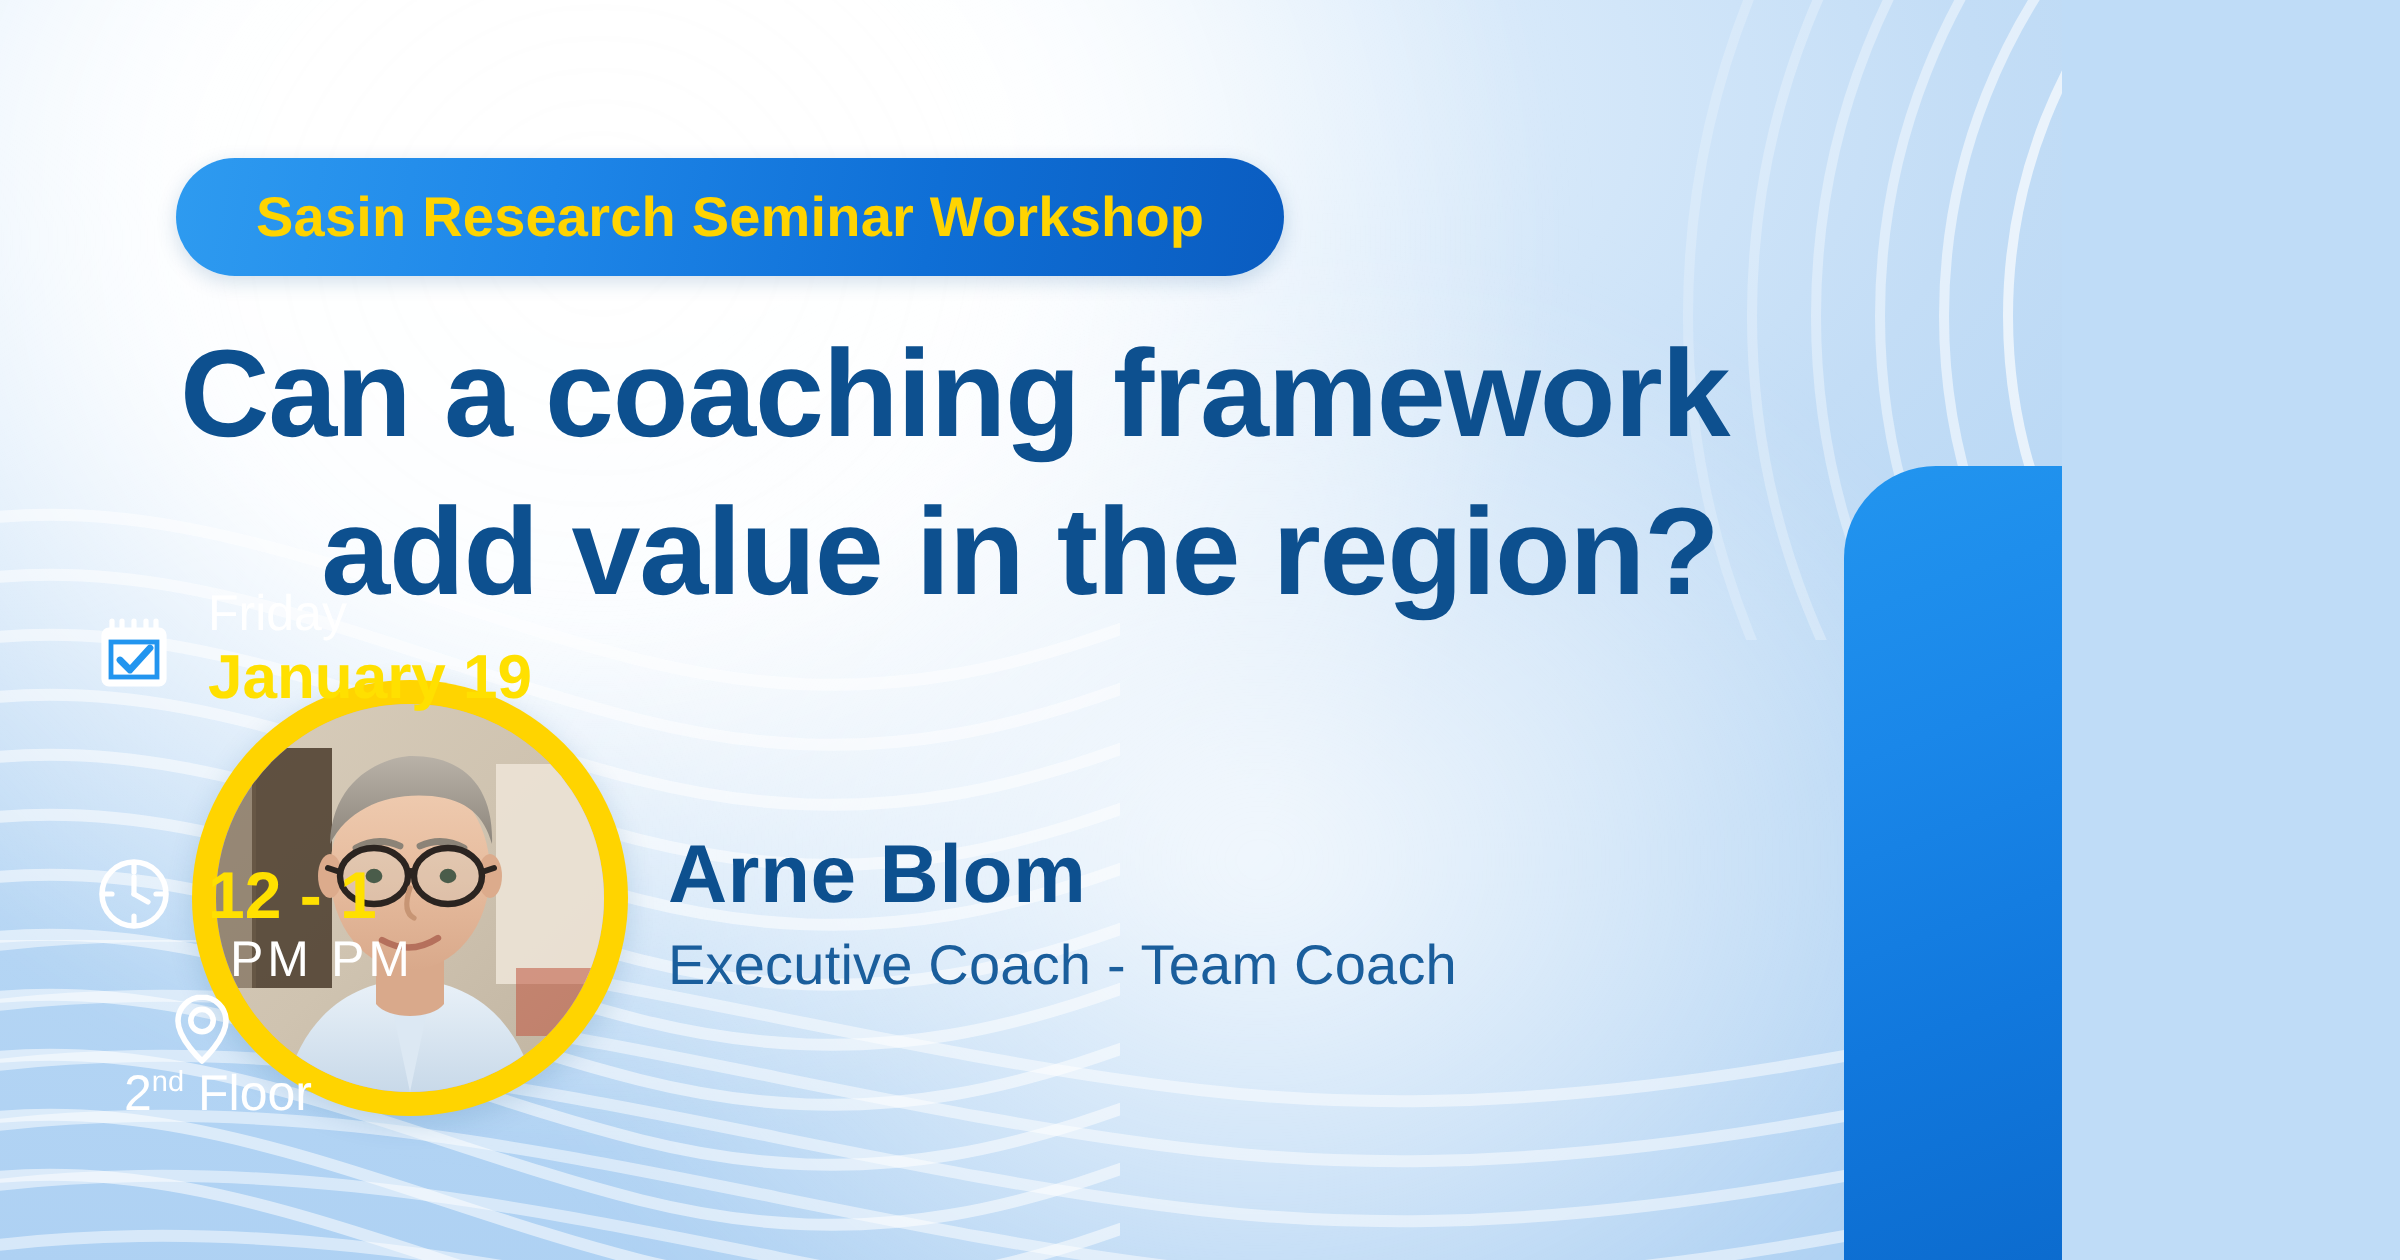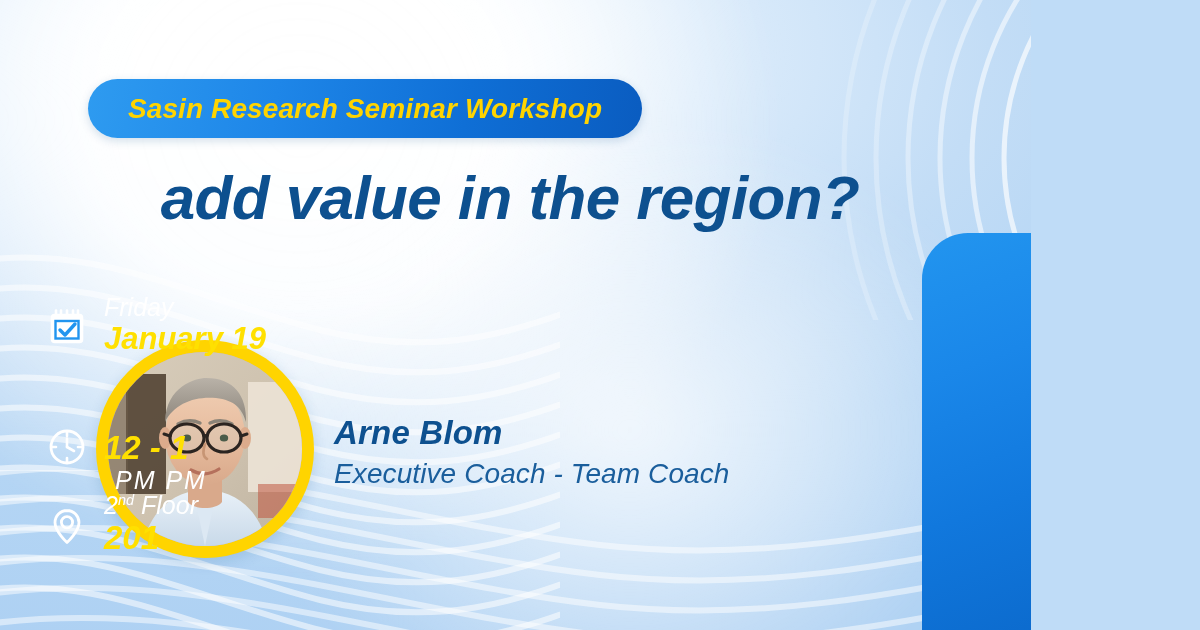--- a/index.html
+++ b/index.html
@@ -9,21 +9,20 @@
     background:#bfdcf7;
     position:relative;
   }
 
   #poster {
     position:absolute; inset:0;
     width:1031px; height:630px;
     overflow:hidden;
     background:
       radial-gradient(120% 95% at 30% 8%, #ffffff 0%, #f4fafe 14%, #dcecfb 32%, #c3ddf6 55%, #b4d5f4 75%, #aed1f3 100%);
-    font-style: italic;
   }
 
   
   .deco { position:absolute; inset:0; pointer-events:none; }
   .deco svg { display:block; width:1200px; height:630px; }
 
   .glow-sweep {
     position:absolute;
     left:-180px; top:-330px;
     width:960px; height:900px;
@@ -85,21 +84,21 @@
     width:194px; height:194px;
     border-radius:50%;
     overflow:hidden;
     background:#c9b9a4;
   }
   .avatar-photo svg { display:block; width:194px; height:194px; }
 
   .speaker-block { position:absolute; left:334px; top:414px; }
   .speaker-name {
     color:#0d508f;
-    font-size:33px; font-weight:bold;
+    font-size:41px; font-weight:bold;
     letter-spacing:.2px;
   }
   .speaker-role {
     margin-top:6px;
     color:#1a5e9c;
     font-size:28px;
     font-weight:normal;
     letter-spacing:.1px;
   }
 
@@ -151,21 +150,21 @@
   }
   .divider {
     position:absolute; left:1032px;
     width:68px; height:4px;
     border-radius:2px;
     background:#22d3dd;
   }
 
   .row-date { top:294px; }
   .row-time { top:397px; }
-  .row-loc  { top:492px; }
+  .row-loc  { top:492px;flex-direction:column; }
   .div-1 { top:371px; }
   .div-2 { top:466px; }
 </style>
 </head>
 <body>
 
 <div id="poster">
 
   <div class="glow-sweep"></div>
   <div class="glow-mid"></div>
@@ -219,20 +218,21 @@
         <path d="M-40 628 C 180 590, 380 670, 600 695 S 1000 655, 1240 618"></path>
       </g>
     </svg>
   </div>
 
   <div class="badge">
     <span class="badge-text">Sasin Research Seminar Workshop</span>
   </div>
 
   <h1 class="headline">
+    <span class="l1">Can a coaching framework</span>
     <span class="l2">add value in the region?</span>
   </h1>
 
   <div class="avatar">
     <div class="avatar-photo">
       <svg viewBox="0 0 194 194" xmlns="http://www.w3.org/2000/svg">
         <defs>
           <linearGradient id="bgwall" x1="0" y1="0" x2="1" y2="1">
             <stop offset="0%" stop-color="#d8cdbb"></stop>
             <stop offset="50%" stop-color="#cfc3b0"></stop>
@@ -344,17 +344,16 @@
 
   <div class="info-row row-loc">
     <span class="info-icon">
       <svg width="38" height="38" viewBox="0 0 38 38" xmlns="http://www.w3.org/2000/svg">
         <path d="M19 3.5 C 12.4 3.5, 7 8.9, 7 15.5 C 7 24.5, 19 35.5, 19 35.5 C 19 35.5, 31 24.5, 31 15.5 C 31 8.9, 25.6 3.5, 19 3.5 Z" fill="none" stroke="#ffffff" stroke-width="2.8" stroke-linejoin="round"></path>
         <circle cx="19" cy="15.3" r="5.6" fill="none" stroke="#ffffff" stroke-width="2.8"></circle>
       </svg>
     </span>
     <span class="info-text">
       <span class="line-light" style="display:block;"><span>2</span><sup>nd</sup> <span>Floor</span></span>
-      <span class="line-strong big" style="display:block;">201</span>
     </span>
   </div>
 
 </div>
 
 </body></html>

